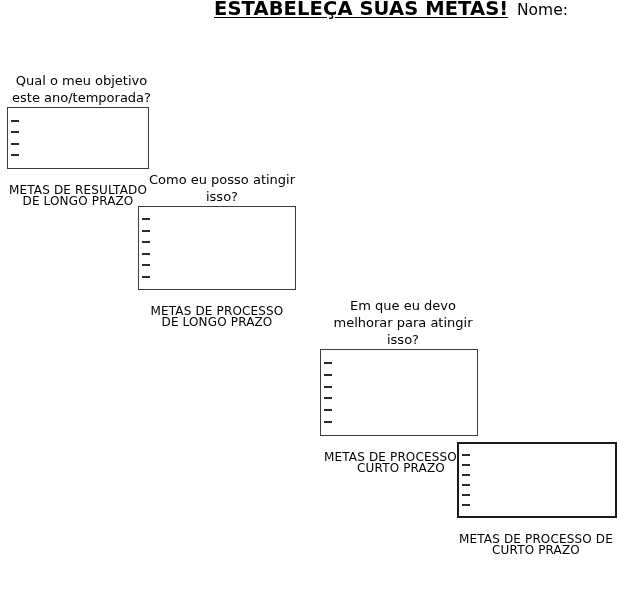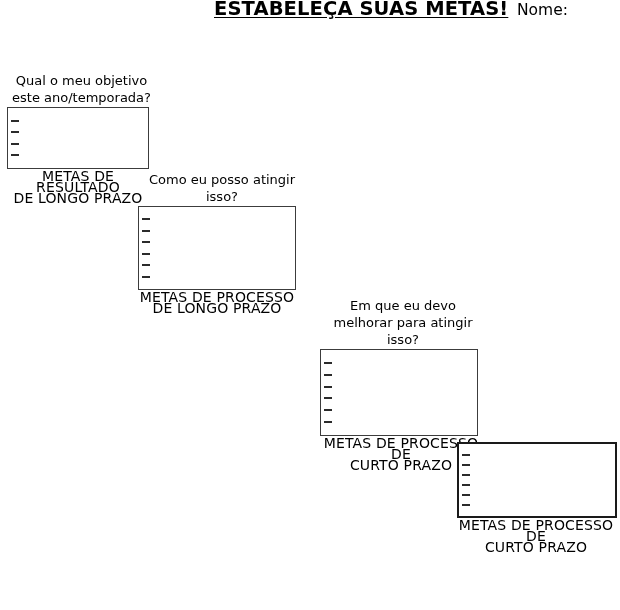--- a/index.html
+++ b/index.html
@@ -96,25 +96,25 @@
   }
   .dash {
     display: block;
     width: 8px;
     height: 0;
     border-top: 2px solid #2b2b2b;
   }
 
   .step-caption {
     font-family: "DejaVu Sans", sans-serif;
-    font-size: 14px;
+    font-size: 12px;
     line-height: 11px;
     text-align: center;
     letter-spacing: 0.15px;
-    margin-top: 2px;
+    margin-top: 16px;
     white-space: pre-line;
   }
 
   
   .step-1 { left: 0px;   top: 72px;  width: 163px; }
   .step-1 .step-box { width: 142px; height: 62px; margin-left: 7px; }
   .step-1 .step-caption { width: 156px; margin-left: 0px; }
 
   .step-2 { left: 132px; top: 171px; width: 180px; }
   .step-2 .step-box { width: 158px; height: 84px; margin-left: 6px; }

